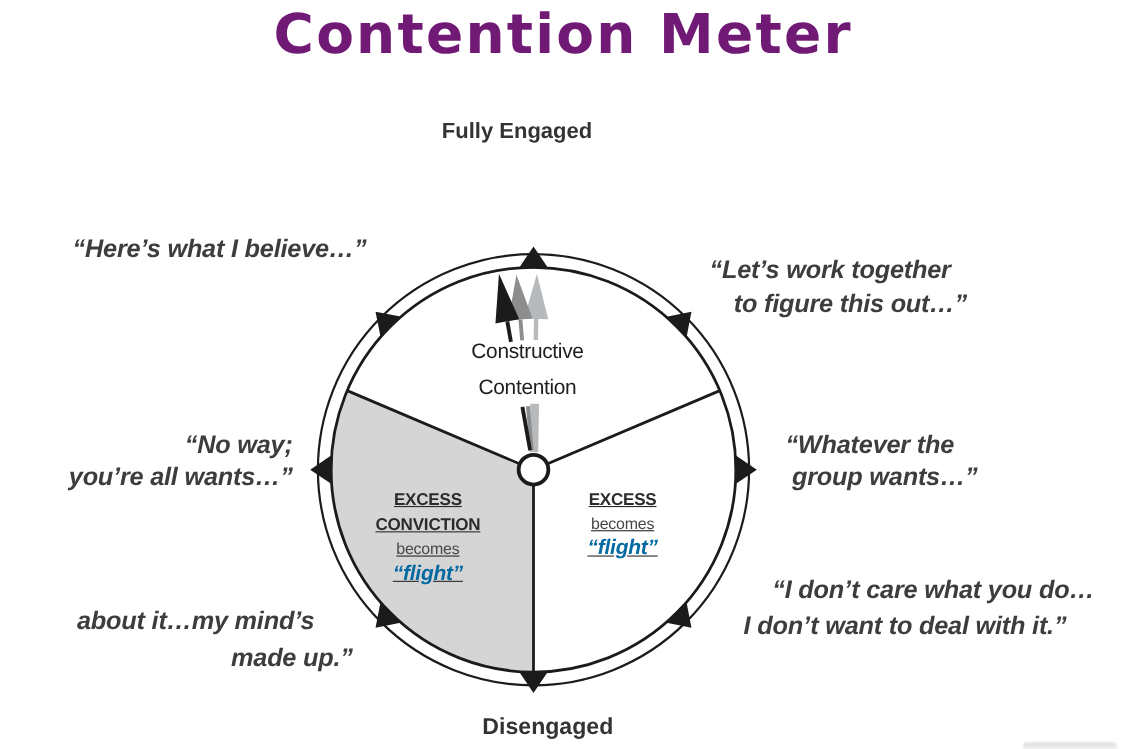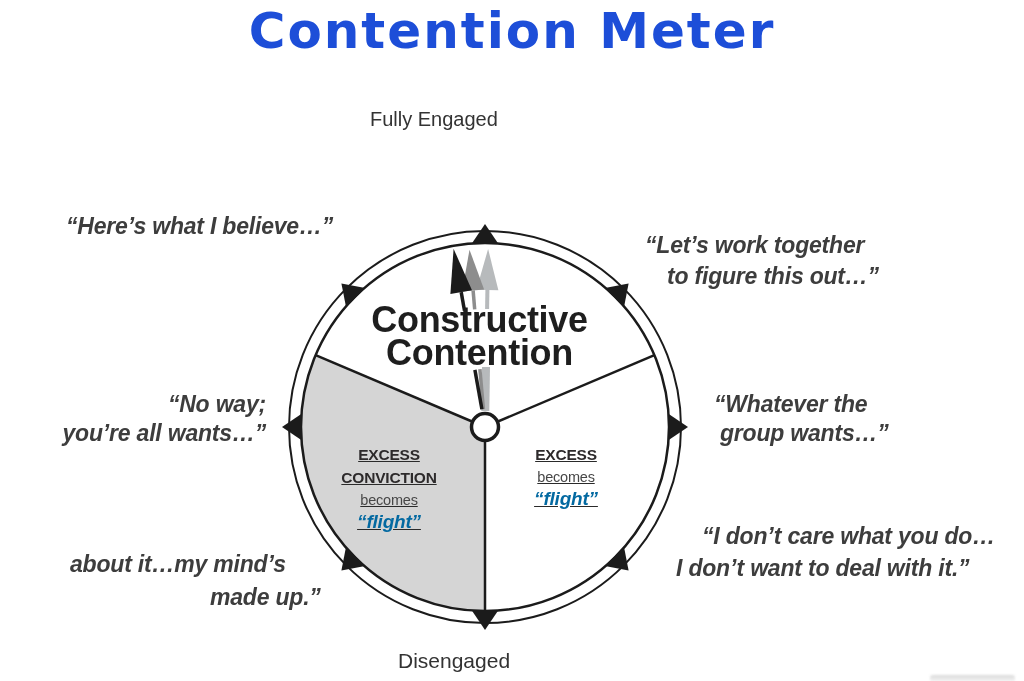--- a/index.html
+++ b/index.html
@@ -5,32 +5,32 @@
   html,body{margin:0;padding:0;background:#ffffff;}
   .stage{
     position:relative;width:1024px;height:681px;overflow:hidden;background:#ffffff;
     font-family:"Liberation Sans", sans-serif;color:#2a2a2a;
   }
   .abs{position:absolute;}
   
   .title{
     left:0;top:2px;width:1024px;text-align:center;
     font-family:"DejaVu Sans", sans-serif;font-weight:bold;
-    font-size:50px;letter-spacing:2px;color:#1d4ed8;
+    font-size:50px;letter-spacing:2px;color:#701a75;
   }
   
-  .axis{font-weight:normal;color:#333333;}
+  .axis{font-weight:bold;color:#333333;text-align:center;}
   .axis.top{left:370px;top:108px;width:200px;font-size:20px;}
   .axis.bottom{left:398px;top:649px;width:200px;font-size:21px;}
   
   svg.wheel{left:0;top:0;width:1024px;height:681px;}
   
   .sector-top{
     left:352px;top:303px;width:255px;text-align:center;
-    font-weight:bold;font-size:36px;line-height:33px;color:#1e1e1e;letter-spacing:-0.3px;
+    font-weight:normal;font-size:19px;line-height:33px;color:#1e1e1e;letter-spacing:-0.3px;
   }
   
   .sector-block{width:160px;text-align:center;letter-spacing:-0.2px;text-decoration:underline;}
   .sector-block .big{font-weight:bold;font-size:15.5px;line-height:23px;color:#2d2a2b;}
   .sector-block .small{font-size:14.5px;line-height:22px;color:#474747;}
   .sector-block .flight{font-size:19px;line-height:22px;color:#0369a1;font-weight:bold;font-style:italic;}
   .sector-conviction{left:309px;top:443px;}
   .sector-cooperation{left:486px;top:443px;}
   
   .quote{font-style:italic;font-weight:bold;font-size:23px;color:#3d3d3d;letter-spacing:-0.2px;}

